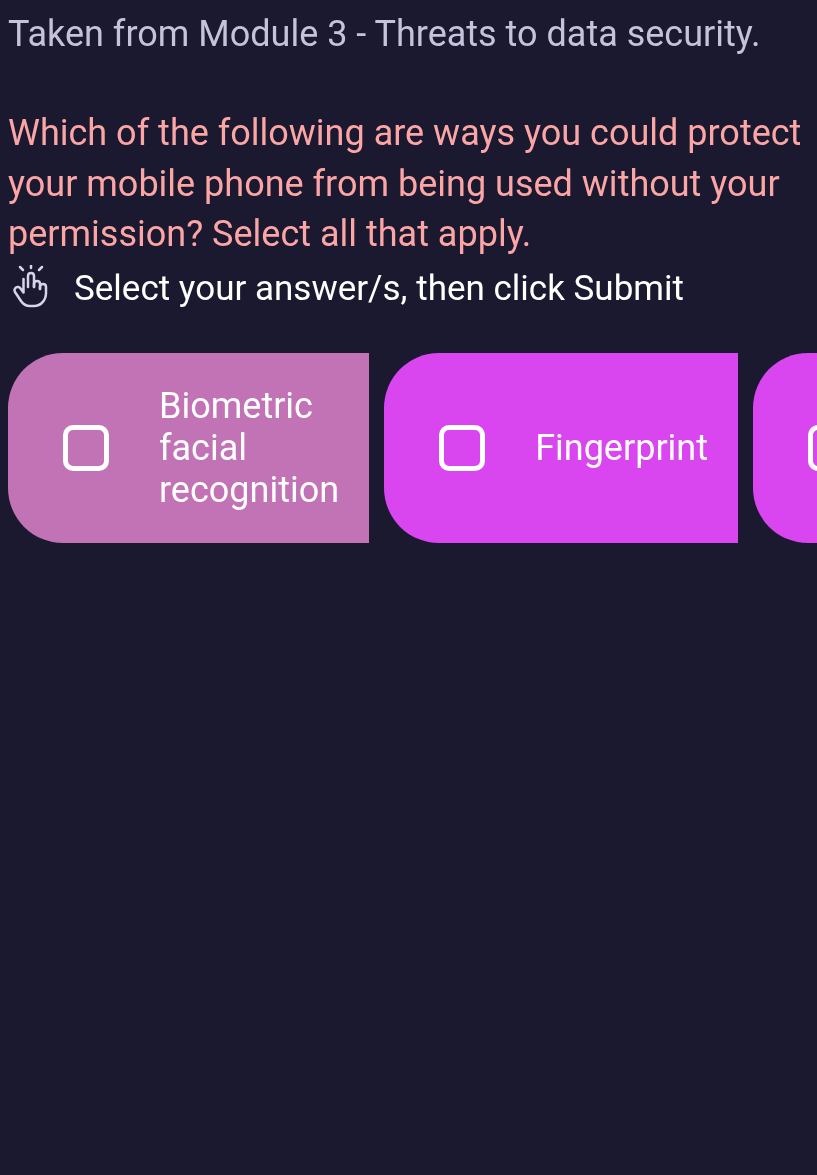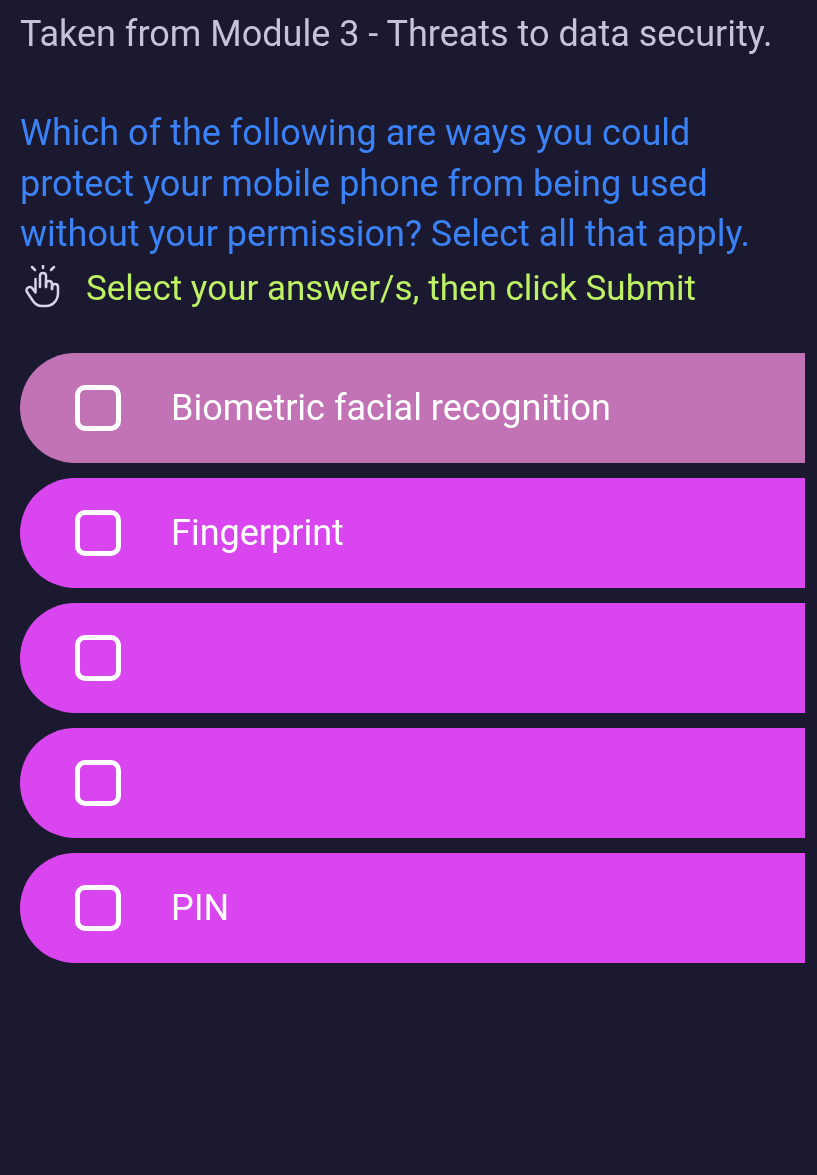--- a/index.html
+++ b/index.html
@@ -12,59 +12,58 @@
       background-color: #1a1930;
       color: #d6d4e8;
       font-family: -apple-system, BlinkMacSystemFont, 'Segoe UI', Roboto, Helvetica, Arial, sans-serif;
       width: 817px;
       height: 1175px;
       overflow: hidden;
       padding: 0;
     }
     
     .container {
-      padding: 8px 12px 0 20px;
+      padding: 8px 12px 0 8px;
     }
     
     .module-reference {
       font-size: 36px;
       line-height: 1.45;
       color: #c5c3db;
       margin-bottom: 48px;
     }
     
     .question-text {
       font-size: 36px;
       line-height: 1.4;
-      color: #3b82f6;
+      color: #fca5a5;
       margin-bottom: 6px;
     }
     
     .instruction-row {
       display: flex;
       align-items: center;
       gap: 18px;
       margin-bottom: 40px;
     }
     
     .click-icon {
       width: 48px;
       height: 48px;
       flex-shrink: 0;
     }
     
     .instruction-text {
       font-size: 35px;
-      color: #bef264;
+      color: #ffffff;
       line-height: 1.2;
     }
     
     .options {
       display: flex;
-      flex-direction: column;
       gap: 15px;
     }
     
     .option {
       display: flex;
       align-items: center;
       background-color: #d946ef;
       border-radius: 55px 0 0 55px;
       padding: 32px 30px 32px 55px;
       gap: 50px;

